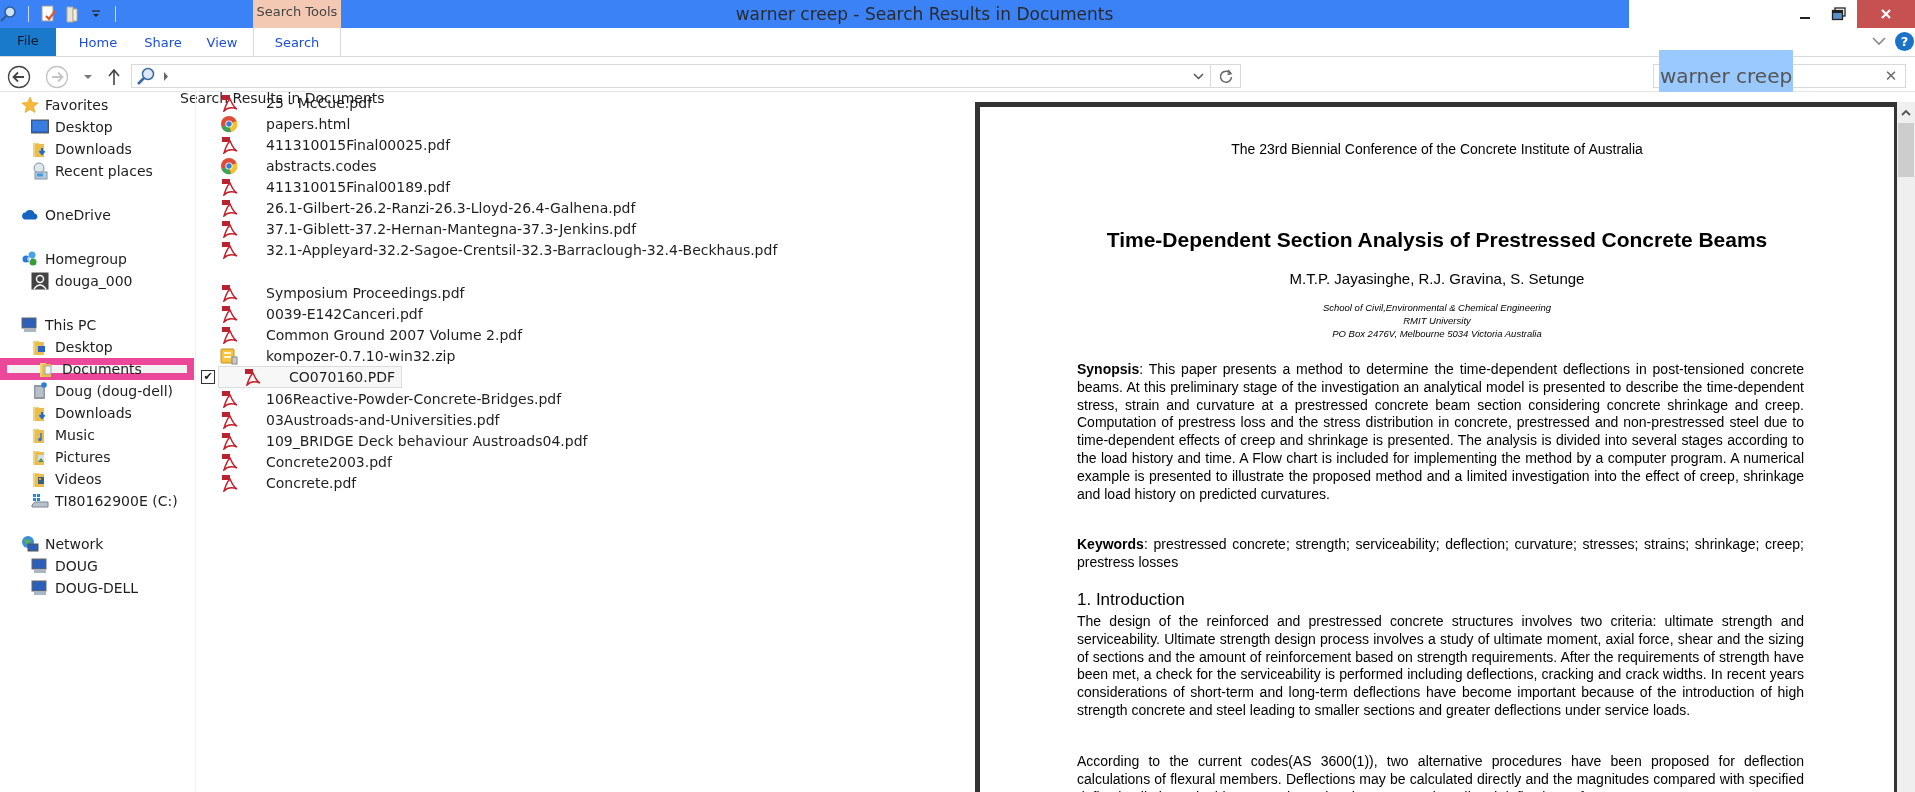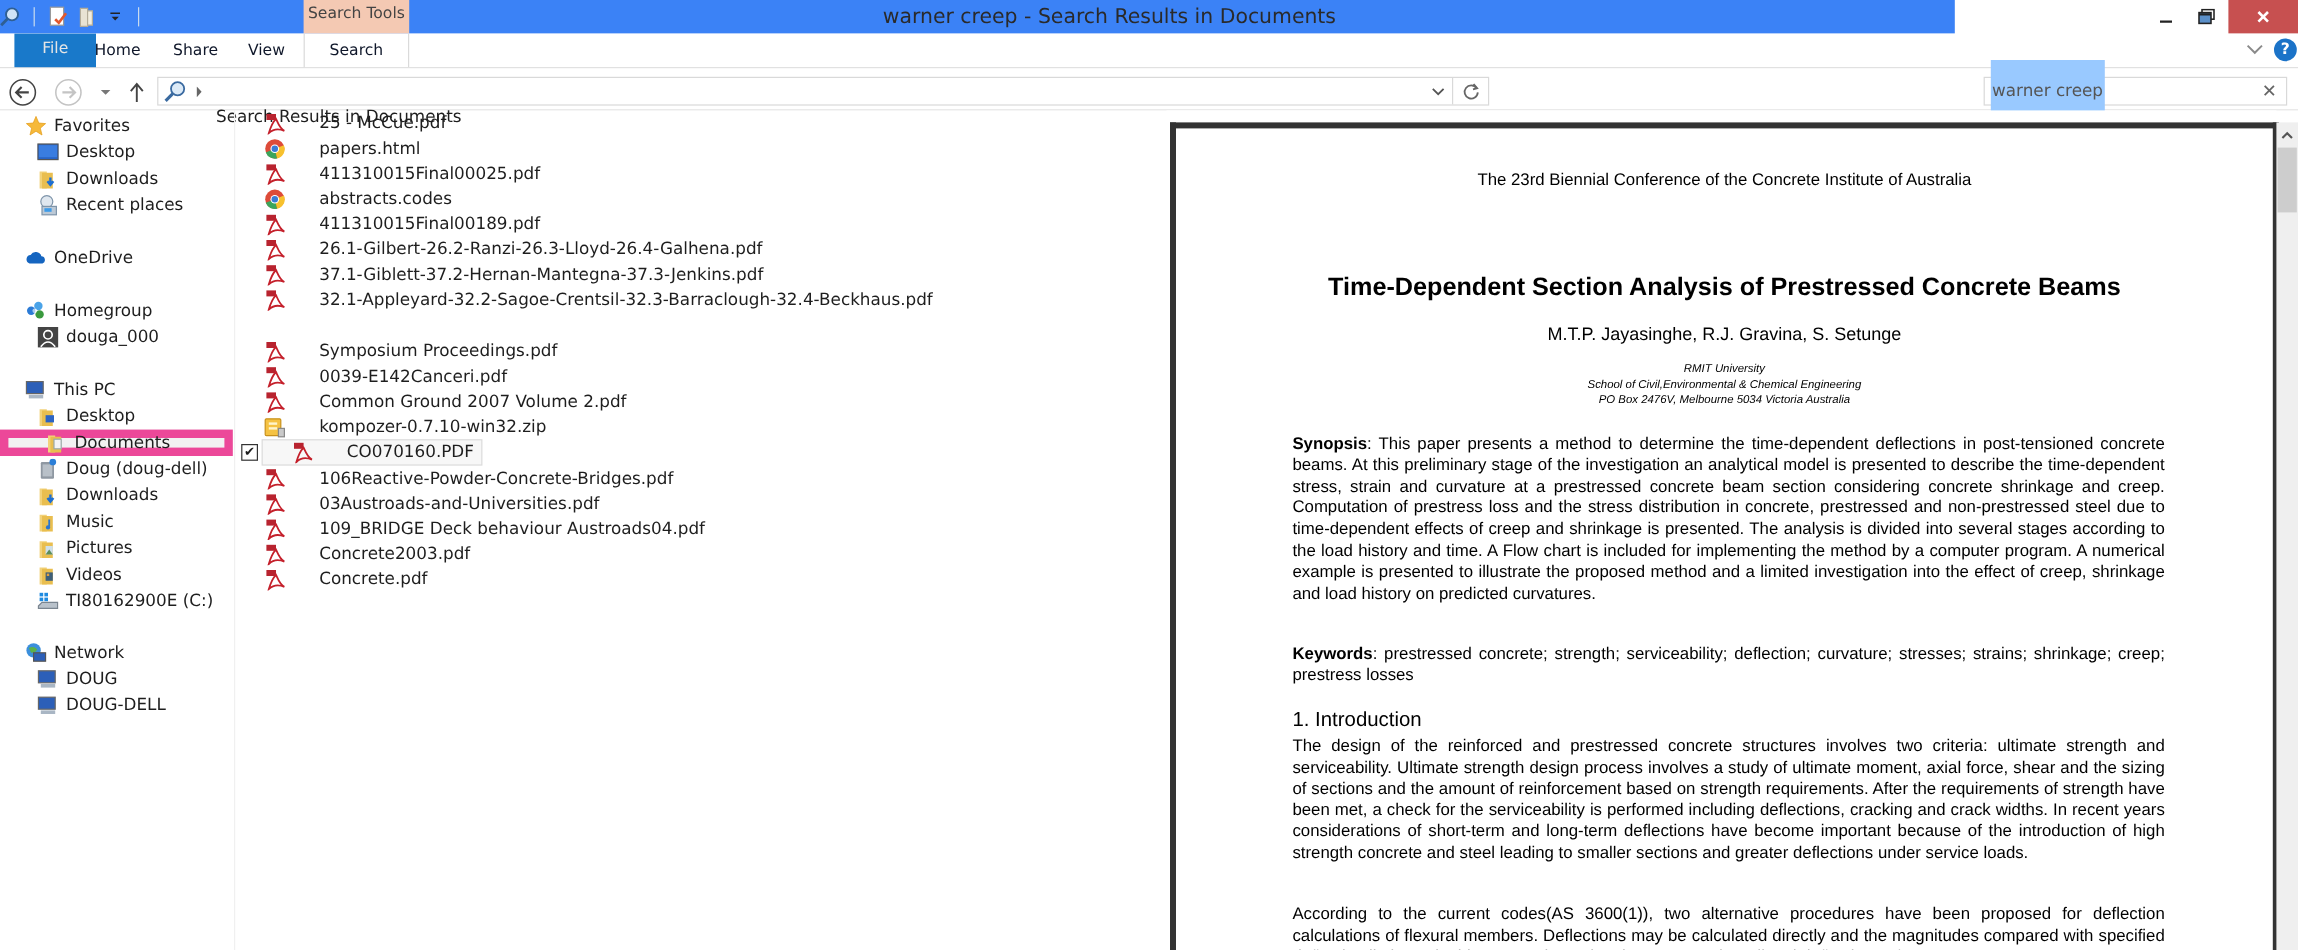--- a/index.html
+++ b/index.html
@@ -13,22 +13,22 @@
   .qat-icon { width: 18px; height: 18px; display: inline-flex; align-items: center; justify-content: center; }
   .search-tools-ctx { position: absolute; left: 253px; top: 0; width: 88px; height: 28px; background: #f4c9b3; color: #444; font-size: 13px; text-align: center; line-height: 24px; }
   .window-title { position: absolute; left: 0; right: 0; top: 0; height: 28px; text-align: center; font-size: 17px; line-height: 28px; color: #2a2a2a; pointer-events: none; padding-left: 220px; }
   .win-btn { position: absolute; top: 0; height: 28px; display: flex; align-items: center; justify-content: center; }
   .win-min { left: 1790px; width: 30px; }
   .win-max { left: 1822px; width: 34px; }
   .win-close { left: 1857px; width: 58px; background: #c75050; }
 
   
   .ribbon { position: absolute; left: 0; top: 28px; width: 1915px; height: 29px; background: #fff; border-bottom: 1px solid #dadada; }
-  .tab { position: absolute; top: 0; height: 28px; font-size: 13px; line-height: 30px; color: #0f172a; text-align: center; }
-  .tab-file { left: 12px; width: 68px; background: #1979ca; color: #e5e5e5; line-height: 26px; }
+  .tab { position: absolute; top: 0; height: 28px; font-size: 13px; line-height: 30px; color: #1d4ed8; text-align: center; }
+  .tab-file { left: 0; width: 56px; background: #1979ca; color: #0f172a; line-height: 26px; }
   .tab-home { left: 78px; width: 40px; }
   .tab-share { left: 143px; width: 40px; }
   .tab-view { left: 204px; width: 36px; }
   .tab-search { left: 253px; width: 88px; border-left: 1px solid #dadada; border-right: 1px solid #dadada; }
   .ribbon-expand { position: absolute; left: 1870px; top: 4px; width: 18px; height: 18px; display: flex; align-items: center; justify-content: center; }
   .help-btn { position: absolute; left: 1895px; top: 4px; width: 19px; height: 19px; border-radius: 50%; background: #1b73c8; color: #fff; font-size: 13px; font-weight: bold; text-align: center; line-height: 19px; }
 
   
   .navrow { position: absolute; left: 0; top: 57px; width: 1915px; height: 35px; background: #fff; border-bottom: 1px solid #e5e5e5; }
   .nav-btn { position: absolute; top: 8px; display: flex; align-items: center; justify-content: center; }
@@ -36,21 +36,21 @@
   .nav-fwd { left: 45px; width: 24px; height: 24px; }
   .nav-recent { left: 82px; width: 12px; height: 24px; }
   .nav-up { left: 104px; width: 20px; height: 24px; }
   .address { position: absolute; left: 131px; top: 7px; width: 1110px; height: 24px; border: 1px solid #d9d9d9; display: flex; align-items: center; }
   .address .search-glyph { width: 24px; height: 22px; display: flex; align-items: center; justify-content: center; margin-left: 2px; }
   .address .crumb-arrow { width: 12px; display:flex; align-items:center; justify-content:center; margin-left: 2px; }
   .address .crumb { font-size: 14px; margin-left: 8px; color: #1e1e1e; margin-top: 44px; }
   .address .addr-dropdown { position: absolute; right: 32px; top: 0; width: 20px; height: 22px; display: flex; align-items: center; justify-content: center; }
   .address .addr-refresh { position: absolute; right: 0; top: 0; width: 30px; height: 22px; border-left: 1px solid #d9d9d9; display: flex; align-items: center; justify-content: center; }
   .searchbox { position: absolute; left: 1653px; top: 7px; width: 253px; height: 24px; border: 1px solid #d9d9d9; display: flex; align-items: center; }
-  .searchbox .query { margin-left: 5px; background: #99c9ff; color: #555; font-size: 14px; padding: 16px 1px; line-height: 20px; }
+  .searchbox .query { margin-left: 5px; background: #99c9ff; color: #555; font-size: 20px; padding: 16px 1px; line-height: 20px; }
   .searchbox .clear { position: absolute; right: 6px; top: 2px; width: 16px; height: 18px; color: #666; font-size: 15px; text-align: center; line-height: 18px; }
 
   
   .navpane { position: absolute; left: 0; top: 92px; width: 196px; height: 700px; border-right: 1px solid #f0f0f0; }
   .nav-item { position: absolute; left: 0; width: 194px; height: 22px; display: flex; align-items: center; font-size: 14px; color: #1e1e1e; }
   .nav-item.l1 { padding-left: 21px; }
   .nav-item.l2 { padding-left: 31px; }
   .nav-item .ico { width: 18px; height: 18px; margin-right: 6px; display: inline-flex; align-items: center; justify-content: center; flex-shrink: 0; }
   .nav-item.selected { background: #f2f2f2; border: 7px solid #ec4899; }
 
@@ -570,22 +570,22 @@
       <span>Concrete.pdf</span>
     </div>
 </div>
 
 <div class="preview"></div>
 <div class="page">
   <div class="conf">The 23rd Biennial Conference of the Concrete Institute of Australia</div>
   <div class="title">Time-Dependent Section Analysis of  Prestressed Concrete Beams</div>
   <div class="authors">M.T.P. Jayasinghe, R.J. Gravina, S. Setunge</div>
   <div class="affil">
+    <div>School of Civil,Environmental &amp; Chemical Engineering</div>
     <div>RMIT University</div>
-    <div>School of Civil,Environmental &amp; Chemical Engineering</div>
     <div>PO Box 2476V, Melbourne 5034 Victoria Australia</div>
   </div>
   <div class="body-block synopsis"><b>Synopsis</b><span>:  This paper presents a method to determine the time-dependent deflections in post-tensioned concrete beams.  At this preliminary stage of the investigation an analytical model is presented to describe the time-dependent stress, strain and curvature at a   prestressed concrete beam section considering concrete shrinkage and creep. Computation of prestress loss and the stress distribution in concrete, prestressed and non-prestressed steel due to  time-dependent effects of creep and shrinkage is presented.  The analysis is divided into several stages according to the load history and time. A Flow chart is included for implementing the method by a computer program. A numerical example is presented to illustrate the proposed method and  a limited investigation into the effect of creep, shrinkage and load history on predicted curvatures.</span></div>
   <div class="body-block keywords"><b>Keywords</b><span>: prestressed concrete; strength; serviceability; deflection; curvature; stresses; strains; shrinkage; creep; prestress losses</span></div>
   <div class="intro-head">1.  Introduction</div>
   <div class="body-block intro">The design of the reinforced and prestressed concrete structures involves two criteria: ultimate strength and serviceability.  Ultimate strength design process involves a study of  ultimate moment, axial force, shear and the sizing of sections and the amount of reinforcement based on strength requirements.  After the requirements of strength have been met, a check for the serviceability is performed including deflections, cracking and crack widths.  In recent years considerations of short-term and long-term deflections have become important because of the introduction of high strength concrete and steel leading to smaller sections and greater deflections under service loads.</div>
   <div class="body-block intro2">According to the current codes(AS 3600(1)), two alternative procedures have been proposed for deflection calculations of flexural members.  Deflections may be calculated directly and the magnitudes compared with specified deflection limits or, in this approach, as the short-term and predicted deflections of ....</div>
 </div>
 
 <div class="vscroll">

